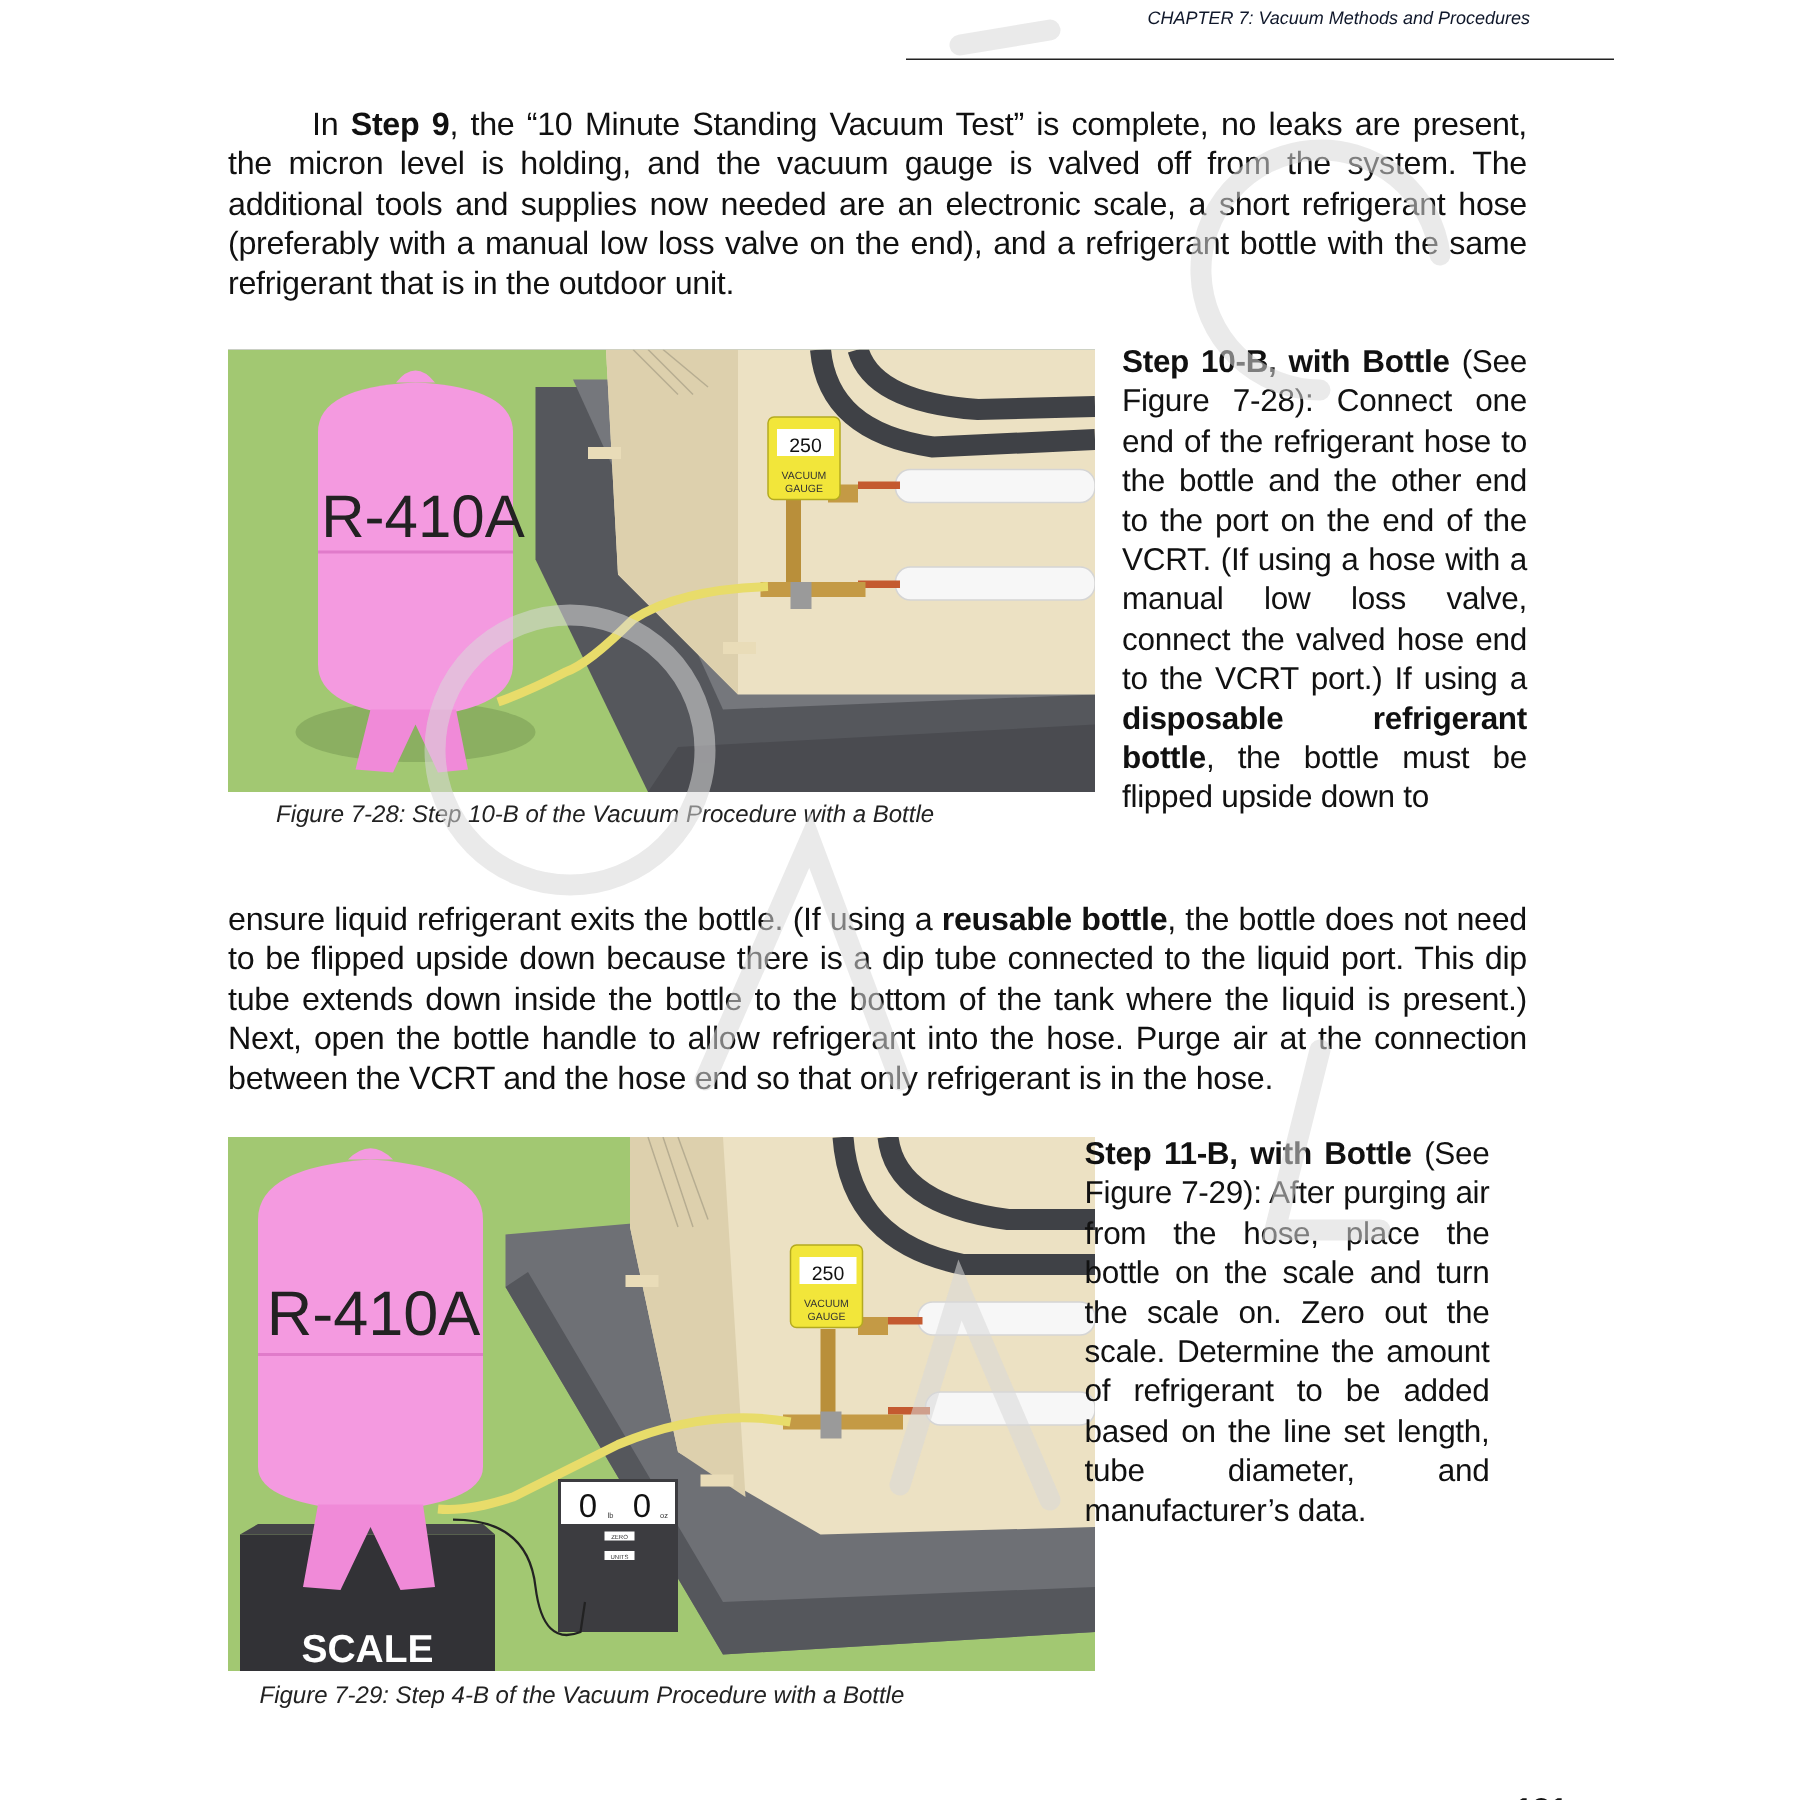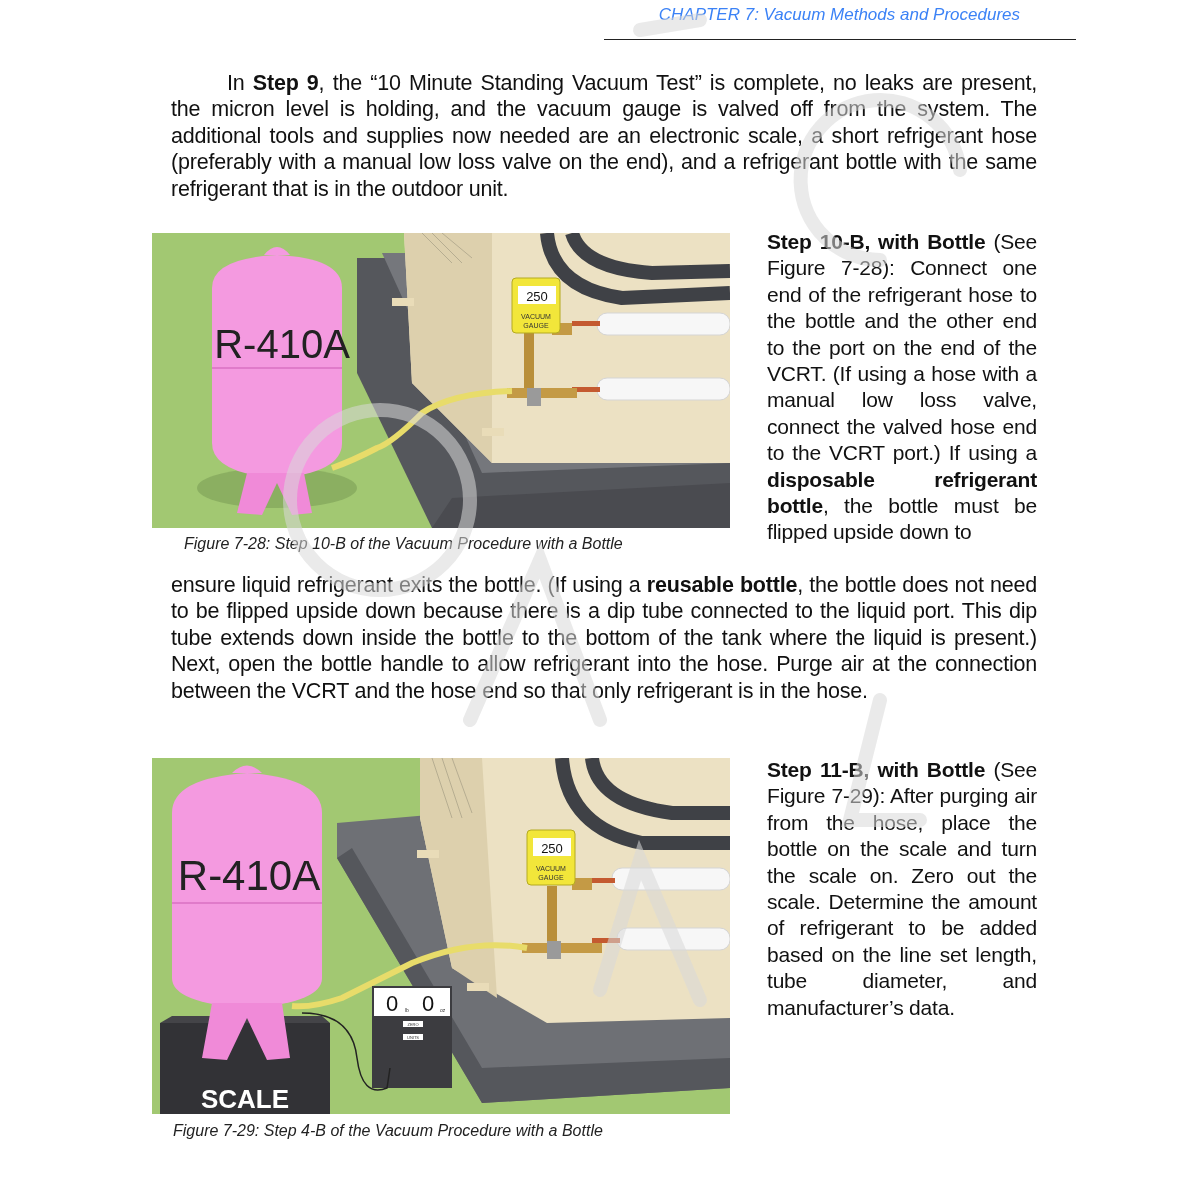--- a/index.html
+++ b/index.html
@@ -2,37 +2,37 @@
 <html><head>
 <meta charset="utf-8">
 <style>
   html, body { margin: 0; padding: 0; }
   body {
     width: 1200px; height: 1200px; background: #ffffff; position: relative; overflow: hidden;
     font-family: "Liberation Sans", sans-serif; color: #111;
   }
   .header-title {
     position: absolute; left: 610px; top: 5px; width: 410px; text-align: right;
-    font-style: italic; font-size: 17px; color: #3b82f6;
+    font-style: italic; font-size: 12px; color: #0f172a;
   }
   .header-rule { position: absolute; left: 604px; top: 39px; width: 472px; height: 0; border-top: 1.5px solid #222; }
 
   .para {
     position: absolute; font-size: 21.5px; line-height: 26.4px; text-align: justify;
     letter-spacing: -0.2px;
   }
   .p1 { left: 152px; top: 70px; width: 866px; }
   .p1 .indent { display: inline-block; width: 56px; }
   .p2 { left: 748px; top: 229px; width: 270px; font-size: 21px; line-height: 26.4px; }
-  .p3 { left: 152px; top: 572px; width: 866px; }
-  .p4 { left: 748px; top: 757px; width: 270px; font-size: 21px; line-height: 26.4px; }
+  .p3 { left: 152px; top: 600px; width: 866px; }
+  .p4 { left: 723px; top: 757px; width: 270px; font-size: 21px; line-height: 26.4px; }
   .p1, .p3 { font-stretch: condensed; }
   b { font-weight: bold; }
   .u { font-weight: bold; }
-  .last { text-align-last: left; margin-left: 19px; }
+  .last { text-align-last: left; }
 
   .caption {
     position: absolute; font-style: italic; font-size: 16px; color: #222;
   }
   .cap1 { left: 184px; top: 535px; }
   .cap2 { left: 173px; top: 1122px; }
   .page-num { position: absolute; left: 1010px; top: 1167px; font-weight: bold; font-size: 21px; margin-top: 28px; }
 
   .figure {
     position: absolute; overflow: hidden; background: #a3a3a3;

